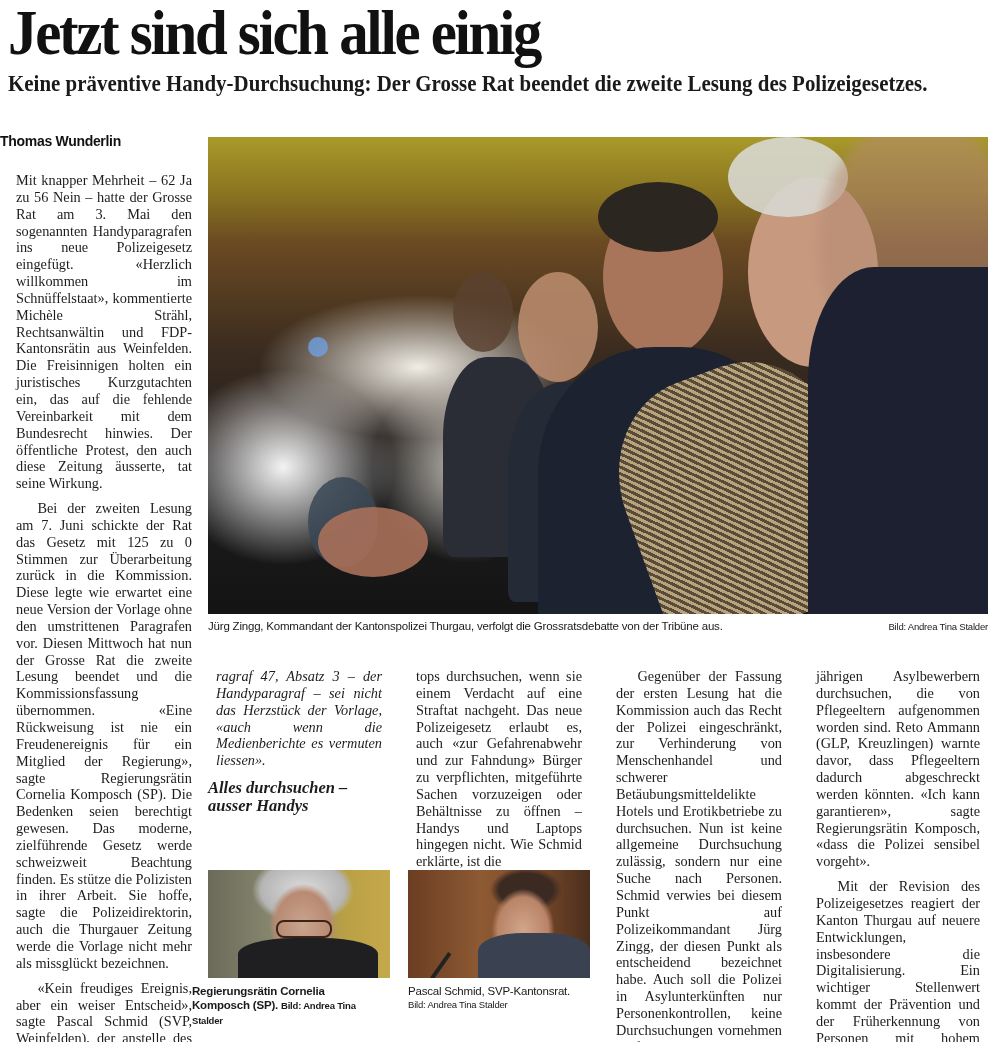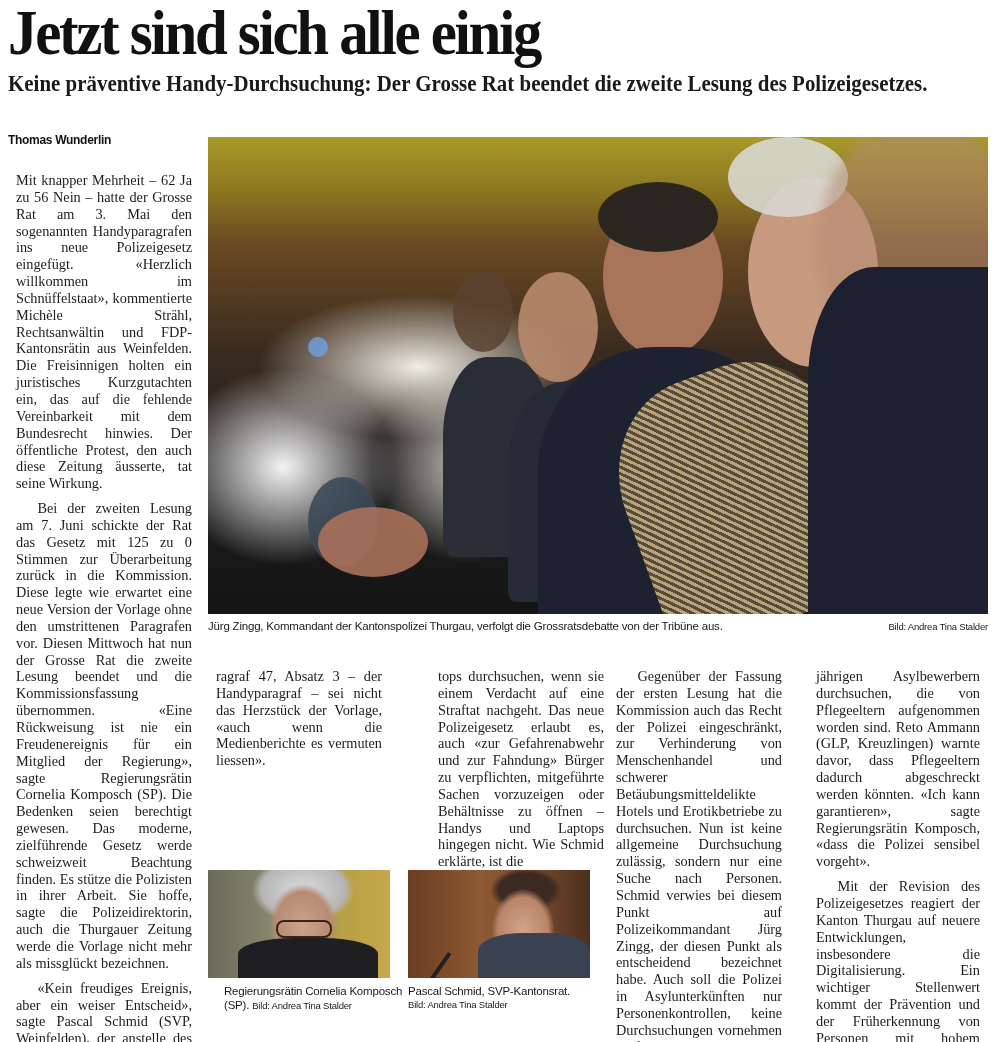--- a/index.html
+++ b/index.html
@@ -3,29 +3,29 @@
 <meta charset="utf-8">
 <style>
   html, body { margin:0; padding:0; background:#ffffff; }
   body { width:998px; height:1042px; position:relative; overflow:hidden; color:#1a1a1a;
          font-family:"Liberation Serif", "DejaVu Serif", serif; }
   .headline { position:absolute; left:8px; top:-6px; font-size:64px; font-weight:bold;
               letter-spacing:-2.5px; line-height:78px; margin:0; color:#111;
               transform:scaleX(0.92); transform-origin:left top; white-space:nowrap; }
   .subhead { position:absolute; left:8px; top:70px; font-size:22.5px; line-height:28px;
              margin:0; color:#1a1a1a; transform:scaleX(0.93); transform-origin:left top; white-space:nowrap; }
-  .byline { position:absolute; left:8px; top:133px; font-family:"Liberation Sans", sans-serif;
-            font-size:12px; font-weight:bold; color:#111; letter-spacing:-0.3px; }
+  .byline { position:absolute; left:0; top:133px; font-family:"Liberation Sans", sans-serif;
+            font-size:14px; font-weight:bold; color:#111; letter-spacing:-0.3px; }
   .col { position:absolute; font-size:14.3px; line-height:16.85px; text-align:justify;
          hyphens:manual; color:#1c1c1c; }
   .col p { margin:8px; }
   .col p.indent { text-indent:1.5em; }
   .col1 { left:8px; top:164px; width:192px; }
-  .col2 { left:208px; top:660px; width:182px; }
-  .col3 { left:430px; top:660px; width:182px; }
+  .col2 { left:208px; top:660px; width:182px;font-style:italic; }
+  .col3 { left:408px; top:660px; width:182px; }
   .col4 { left:608px; top:660px; width:182px; }
   .col5 { left:808px; top:660px; width:180px; }
   .subheading { font-weight:bold; font-size:16.5px; line-height:18px; margin:10px 0 6px 0 !important;
                 text-align:left; }
   .photo { position:absolute; overflow:hidden; }
   .main-photo { left:208px; top:137px; width:780px; height:477px;
     background:
       radial-gradient(ellipse 160px 140px at 75px 330px, rgba(255,255,255,0.95), rgba(255,255,255,0) 70%),
       radial-gradient(ellipse 200px 90px at 210px 230px, rgba(250,248,240,0.95), rgba(250,248,240,0) 80%),
       radial-gradient(ellipse 120px 120px at 260px 330px, rgba(240,235,225,0.8), rgba(240,235,225,0) 80%),
@@ -42,21 +42,21 @@
       radial-gradient(ellipse 60px 40px at 95px 20px, #dcdcdc 0%, #b5b5b5 70%, rgba(180,180,180,0) 85%),
       linear-gradient(90deg, #6b6a5a 0%, #8b8a70 40%, #b9a045 75%, #c6a84c 100%); }
   .p2 { left:408px; background:
       radial-gradient(ellipse 42px 55px at 115px 60px, #d1a58a 0%, #b98468 60%, rgba(185,132,104,0) 75%),
       radial-gradient(ellipse 45px 28px at 118px 20px, #3b2a22 0%, #3b2a22 60%, rgba(59,42,34,0) 80%),
       linear-gradient(90deg, #6b3d22 0%, #8d5a33 40%, #7a4a2a 70%, #4a2e1d 100%); }
   .small-photo .suit { position:absolute; bottom:0; }
   .small-caption { position:absolute; font-family:"Liberation Sans", sans-serif; font-size:11.5px;
                    line-height:14px; color:#1a1a1a; letter-spacing:-0.2px; }
   .small-caption .credit { font-size:9.5px; }
-  .sc1 { left:224px; top:984px; width:184px; }
+  .sc1 { left:192px; top:984px; width:184px;font-weight:bold; }
   .sc2 { left:408px; top:984px; width:182px; text-align:left; }
 </style>
 </head>
 <body>
 
 <h1 class="headline">Jetzt sind sich alle einig</h1>
 <h2 class="subhead">Keine präventive Handy-Durchsuchung: Der Grosse Rat beendet die zweite Lesung des Polizeigesetzes.</h2>
 <div class="byline">Thomas Wunderlin</div>
 
 <div class="col col1">
@@ -84,20 +84,21 @@
   <div class="shape" style="left:600px;top:130px;width:220px;height:380px;background:#1c2030;border-radius:30% 0 0 0;"></div>
 </div>
 
 <div class="caption-row">
   <span class="cap">Jürg Zingg, Kommandant der Kantonspolizei Thurgau, verfolgt die Grossratsdebatte von der Tribüne aus.</span>
   <span class="credit">Bild: Andrea Tina Stalder</span>
 </div>
 
 <div class="col col2">
   <p>ragraf 47, Absatz 3 – der Handyparagraf – sei nicht das Herzstück der Vorlage, «auch wenn die Medienberichte es vermuten liessen».</p>
+  <p class="subheading">Alles durchsuchen – ausser Handys</p>
 </div>
 
 <div class="col col3">
   <p>tops durchsuchen, wenn sie einem Verdacht auf eine Straftat nachgeht. Das neue Polizeigesetz erlaubt es, auch «zur Gefahrenabwehr und zur Fahndung» Bürger zu verpflichten, mitgeführte Sachen vorzuzeigen oder Behältnisse zu öffnen – Handys und Laptops hingegen nicht. Wie Schmid erklärte, ist die</p>
 </div>
 
 <div class="col col4">
   <p class="indent">Gegenüber der Fassung der ersten Lesung hat die Kommission auch das Recht der Polizei eingeschränkt, zur Verhinderung von Menschenhandel und schwerer Betäubungsmitteldelikte Hotels und Erotikbetriebe zu durchsuchen. Nun ist keine allgemeine Durchsuchung zulässig, sondern nur eine Suche nach Personen. Schmid verwies bei diesem Punkt auf Polizeikommandant Jürg Zingg, der diesen Punkt als entscheidend bezeichnet habe. Auch soll die Polizei in Asylunterkünften nur Personenkontrollen, keine Durchsuchungen vornehmen dürfen. Damit kann sie aber auch die Zimmer von minder-</p>
 </div>
 

